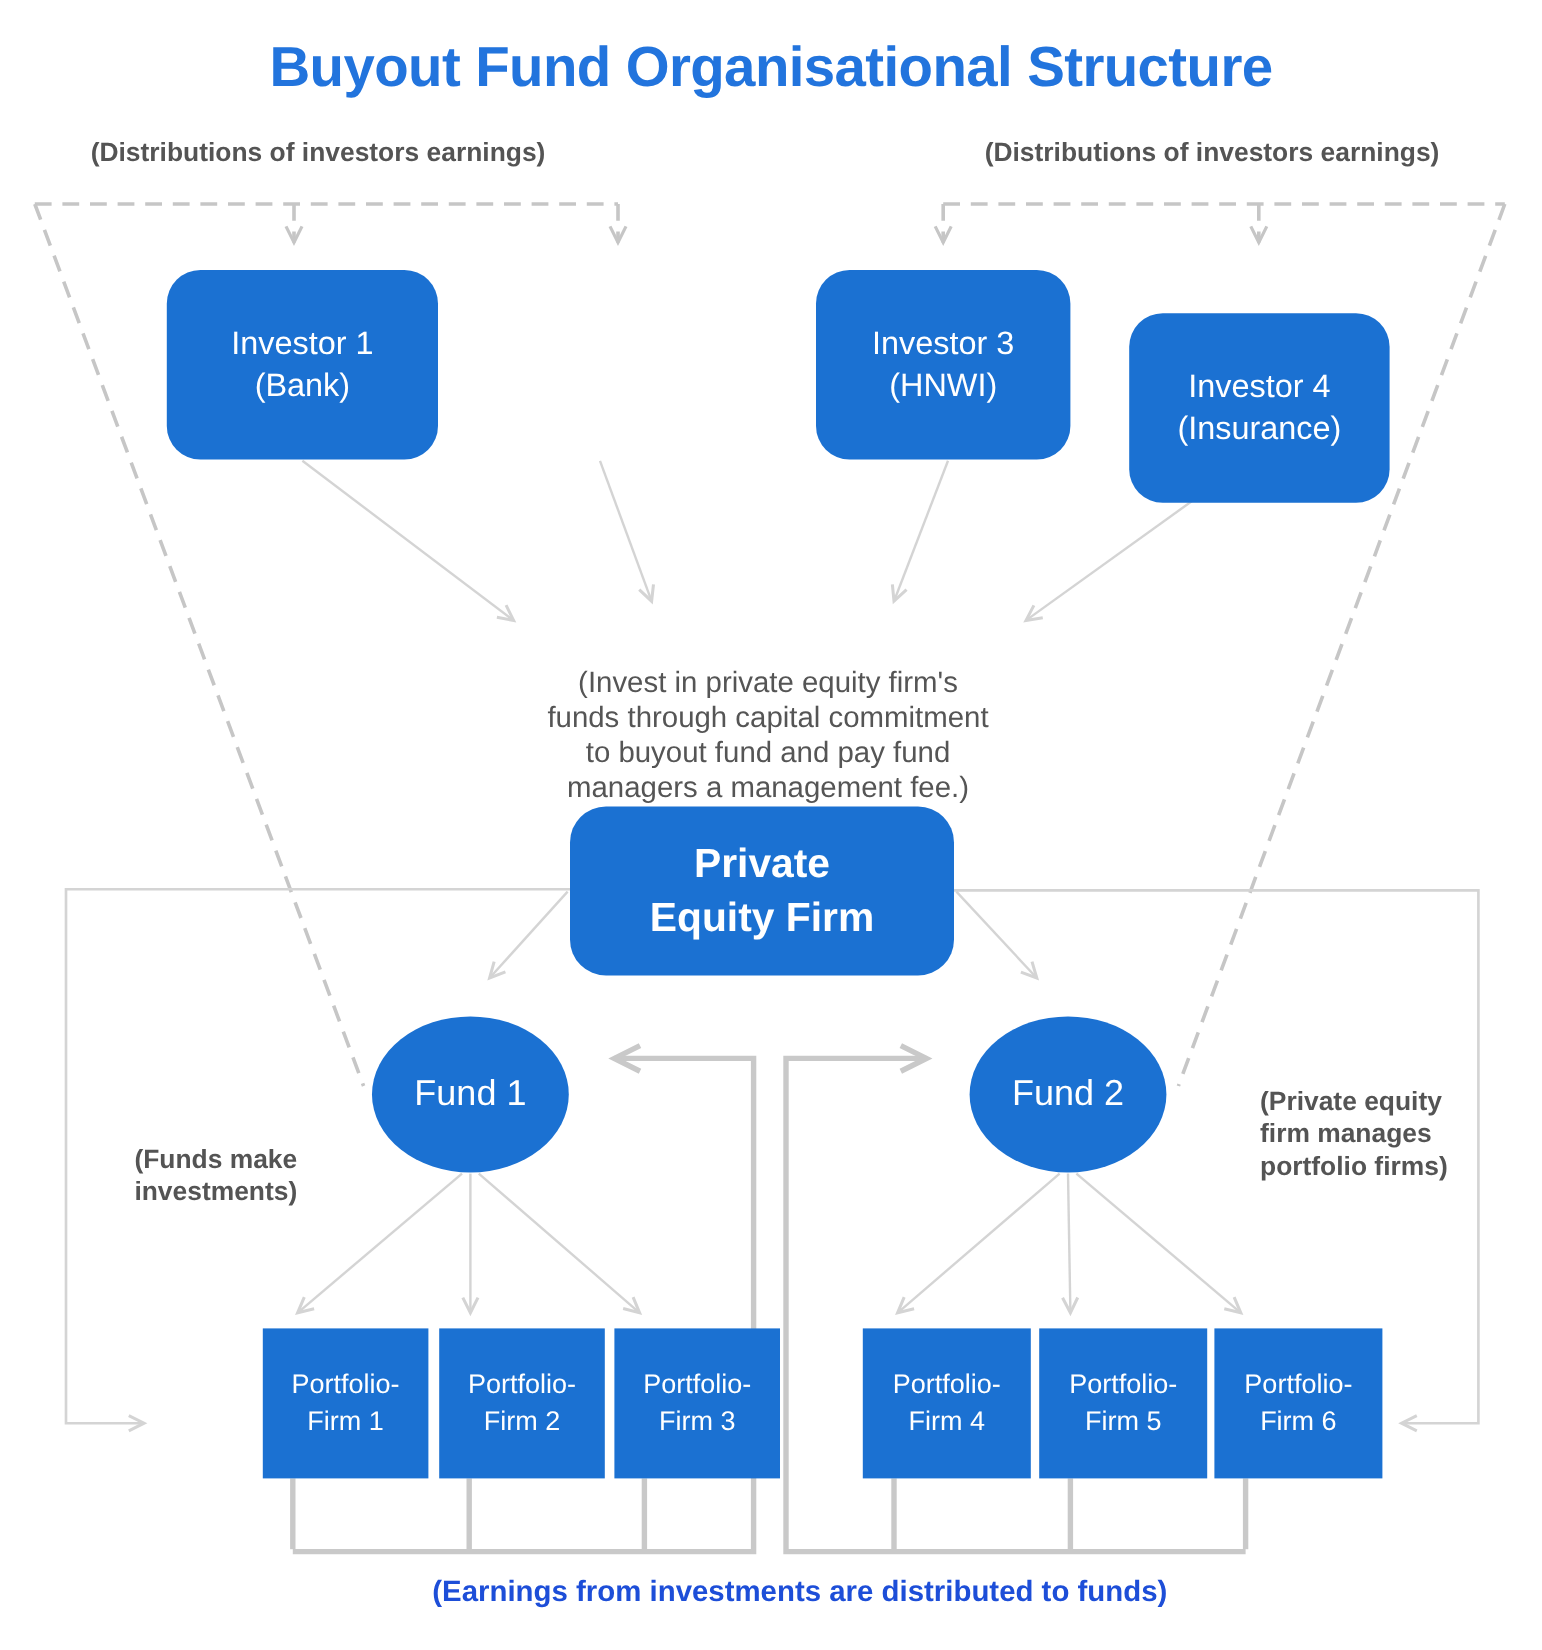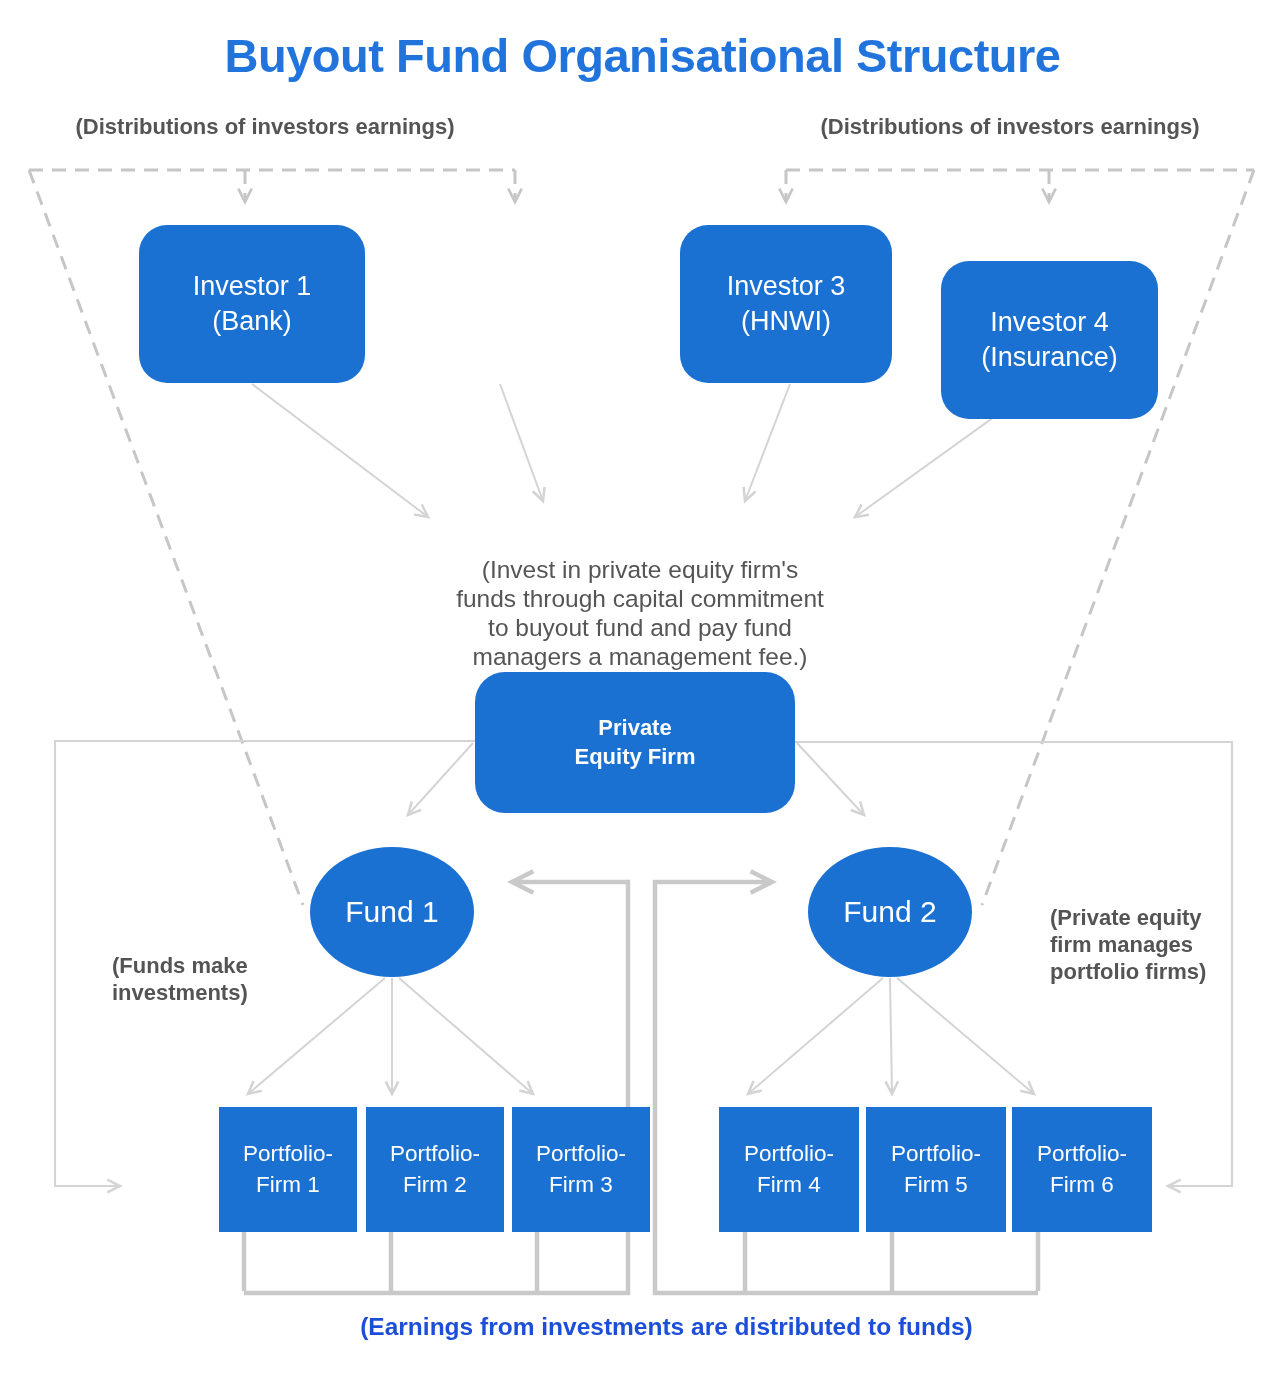--- a/index.html
+++ b/index.html
@@ -20,21 +20,21 @@
   .para{
     position:absolute;z-index:3;color:#555555;font-weight:500;text-align:center;
     white-space:pre-line;font-size:24.5px;line-height:1.18;
   }
   .node{
     position:absolute;z-index:2;background:#1b71d2;color:#ffffff;
     display:flex;align-items:center;justify-content:center;text-align:center;
     white-space:pre-line;font-weight:500;
   }
   .box{border-radius:28px;font-size:27px;line-height:1.28;}
-  .pe{border-radius:30px;font-size:22px;font-weight:700;line-height:1.3;}
+  .pe{border-radius:30px;font-size:34px;font-weight:700;line-height:1.3;}
   .ellipse{border-radius:50%;font-size:30px;}
   .pfirm{border-radius:0;font-size:22.5px;line-height:1.35;margin-left:44px;}
 </style>
 </head>
 <body>
 
 <div id="canvas">
 
   <svg id="connectors" width="1285" height="1375" viewBox="0 0 1285 1375">
     <defs>

